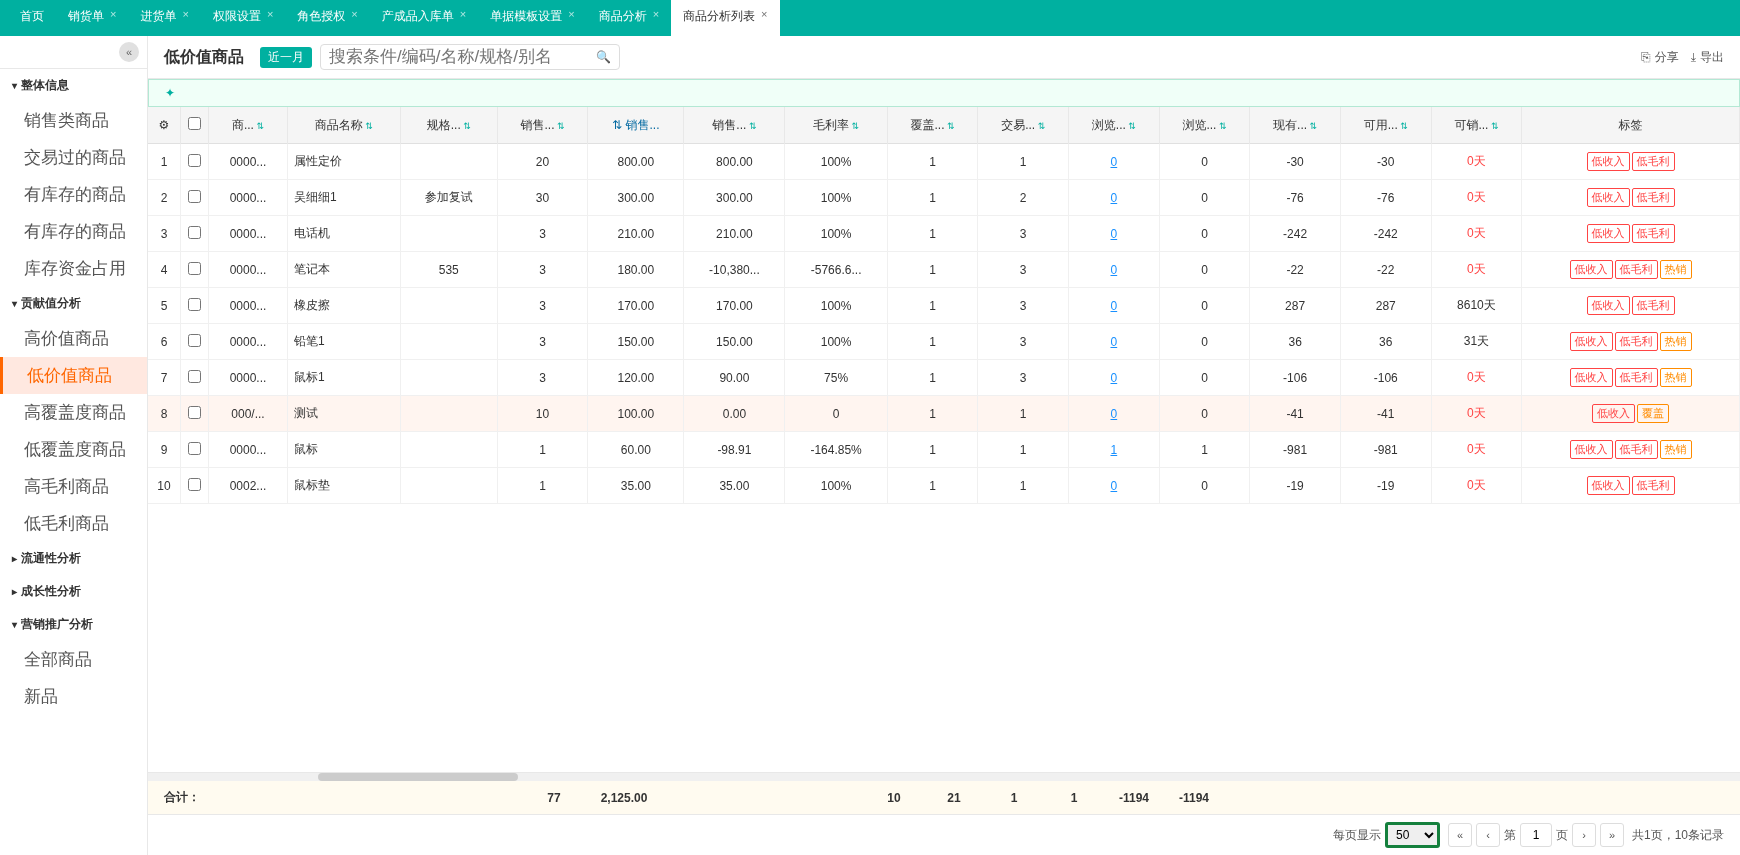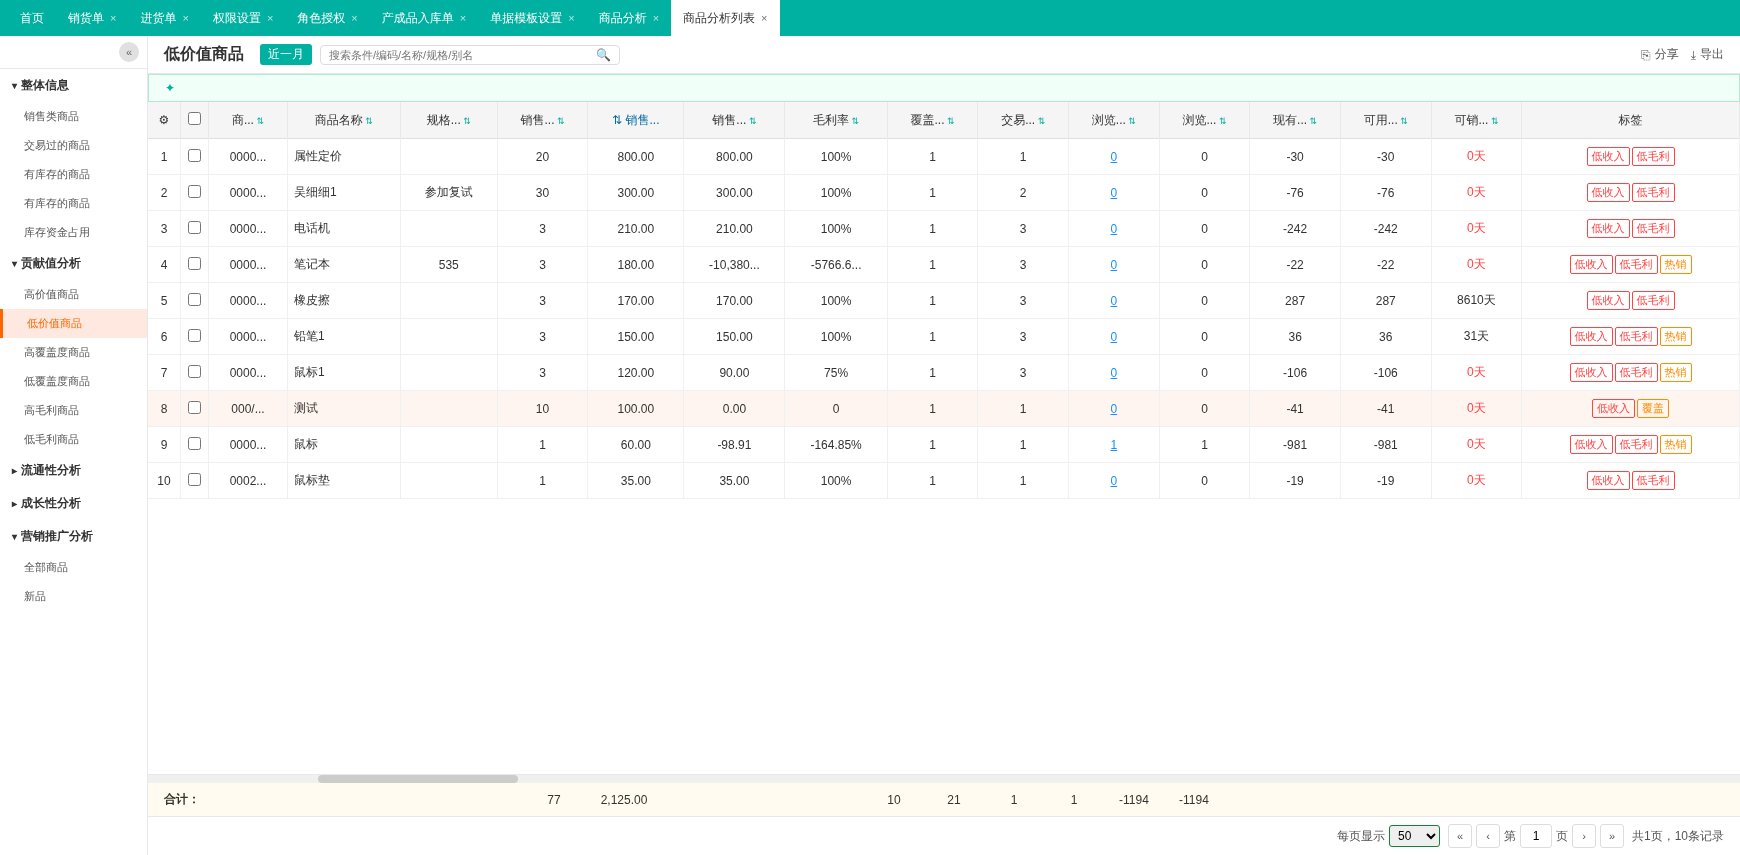--- a/index.html
+++ b/index.html
@@ -8,24 +8,24 @@
     
     .top-nav {
       background: #00b0a0;
       display: flex;
       align-items: center;
       height: 36px;
       padding: 0 8px;
       color: #fff;
     }
     .top-nav .nav-item {
-      padding: 0 12px;
+      padding: 8px 12px;
       height: 36px;
       display: flex;
-      align-items: center;
+      align-items: flex-start;
       cursor: pointer;
       white-space: nowrap;
       color: #fff;
       font-size: 13px;
     }
     .top-nav .nav-item.active { background: #fff; color: #333; }
     .top-nav .nav-item .close-x { margin-left: 6px; font-size: 11px; opacity: 0.7; }
 
     
     .layout { display: flex; height: calc(100vh - 36px); }
@@ -43,21 +43,21 @@
       align-items: center;
       padding: 8px 12px;
       font-size: 12px;
       color: #333;
       cursor: pointer;
       font-weight: bold;
     }
     .sidebar-group-header .arrow { margin-right: 4px; font-size: 10px; }
     .sidebar-item {
       padding: 7px 12px 7px 24px;
-      font-size: 11px;
+      font-size: 17px;
       color: #555;
       cursor: pointer;
       white-space: nowrap;
     }
     .sidebar-item.active { background: #ffe8e0; color: #ff6600; border-left: 3px solid #ff6600; }
 
     
     .main { flex: 1; display: flex; flex-direction: column; overflow: hidden; }
 
     
@@ -83,21 +83,21 @@
       align-items: center;
       border: 1px solid #ddd;
       border-radius: 4px;
       padding: 2px 8px;
       flex: 1;
       max-width: 300px;
     }
     .search-box input {
       border: none;
       outline: none;
-      font-size: 11px;
+      font-size: 17px;
       color: #999;
       width: 100%;
     }
     .search-icon { color: #f97316; cursor: pointer; }
 
     .toolbar-right { margin-left: auto; display: flex; align-items: center; gap: 12px; }
     .toolbar-btn {
       display: flex;
       align-items: center;
       gap: 4px;
@@ -177,38 +177,38 @@
       display: flex;
       align-items: center;
       padding: 8px 16px;
       background: #fffbf0;
       border-bottom: 1px solid #e8e8e8;
       font-size: 12px;
       color: #333;
     }
     .total-label { font-weight: bold; width: 60px; }
     .total-values { display: flex; gap: 0; align-items: center; flex: 1; }
-    .total-cell { text-align: center; padding: 0 6px; }
+    .total-cell { text-align: center; padding: 0 6px; font-weight: bold; }
 
     .pagination {
       display: flex;
       align-items: center;
       justify-content: flex-end;
       padding: 7px 16px;
       gap: 8px;
       font-size: 12px;
       color: #555;
     }
     .pagination .per-page {
       display: flex;
       align-items: center;
       gap: 4px;
     }
     .per-page select {
-      border: 1px solid #15803d;
+      border: 3px solid #15803d;
       border-radius: 3px;
       padding: 2px 4px;
       font-size: 12px;
     }
     .page-nav {
       display: flex;
       align-items: center;
       gap: 4px;
     }
     .page-btn {

